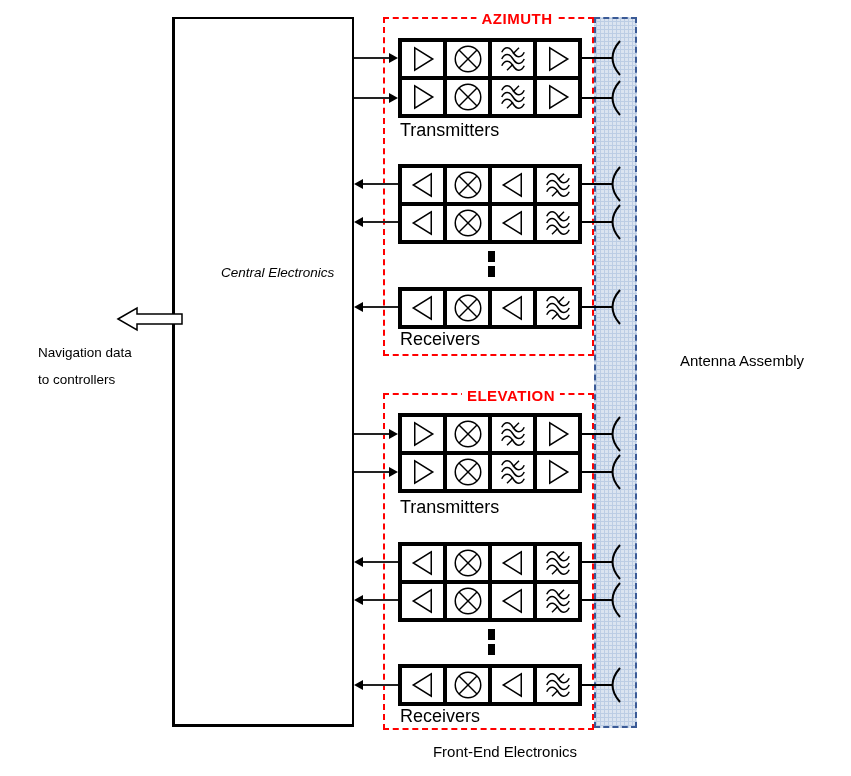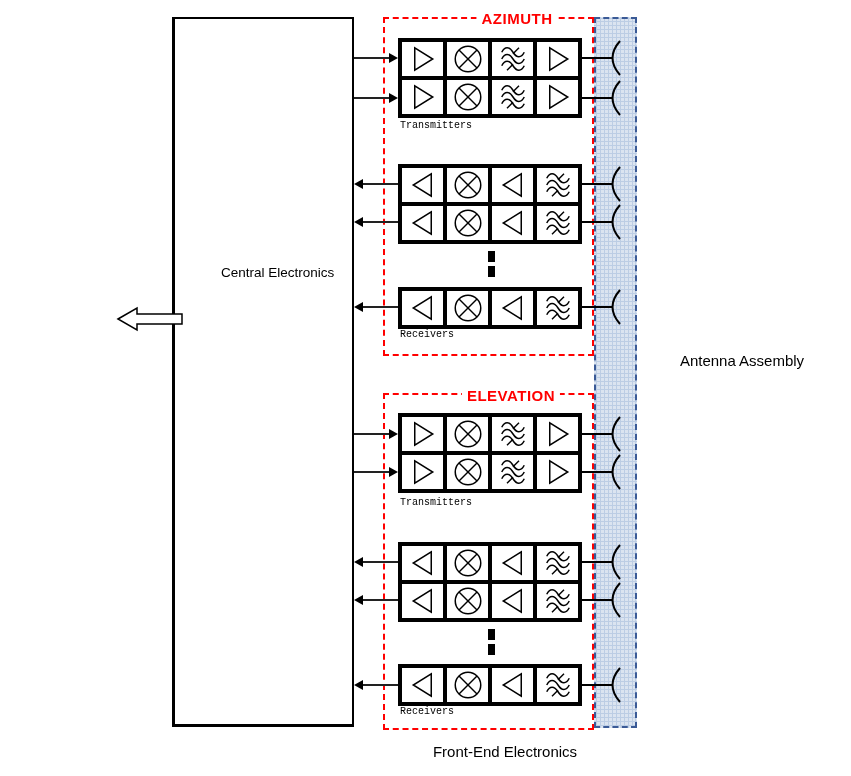--- a/index.html
+++ b/index.html
@@ -6,21 +6,21 @@
   .stage{
     position:relative;width:851px;height:776px;background:#fff;overflow:hidden;
     font-family:"Liberation Sans", sans-serif;color:#000;
   }
   .abs{position:absolute;}
   
   .central-box{
     left:172px;top:17px;width:182px;height:710px;box-sizing:border-box;
     border:2px solid #000;border-left-width:3px;border-bottom-width:3px;background:#fff;
   }
-  .central-text{left:221px;top:259px;font-size:13.5px;line-height:27px;white-space:nowrap;}
+  .central-text{left:221px;top:259px;font-size:13.5px;line-height:27px;white-space:nowrap;font-style:italic;}
   .nav-text{left:38px;top:339px;font-size:13.5px;line-height:27px;white-space:nowrap;}
   
   .antenna-strip{
     left:594px;top:17px;width:43px;height:711px;box-sizing:border-box;
     border:2px dashed var(--blue-border);
     background-color:var(--blue-fill);
     background-image:
       repeating-linear-gradient(0deg, var(--blue-grid) 0 1px, transparent 1px 4px),
       repeating-linear-gradient(90deg, var(--blue-grid) 0 1px, transparent 1px 4px);
     z-index:1;
@@ -32,21 +32,21 @@
   .section-title{
     font-size:15px;font-weight:bold;color:var(--red);background:#fff;
     padding:0 5px;transform:translateX(-50%);white-space:nowrap;z-index:3;letter-spacing:.5px;
   }
   
   .chain-block{border:2px solid #000;background:#000;z-index:3;font-size:0;width:max-content;}
   .chain-row{display:flex;}
   .cell{width:41px;height:34px;border:2px solid #000;background:#fff;
         display:flex;align-items:center;justify-content:center;}
   .sym{width:30px;height:30px;display:block;}
-  .block-label{font-size:10px;z-index:3;white-space:nowrap;font-family:Liberation Mono, monospace;}
+  .block-label{font-size:18px;z-index:3;white-space:nowrap;}
   
   .arrow{height:0;border-top:2px solid #222;z-index:3;}
   .arrow-right::after{
     content:"";position:absolute;right:-9px;top:-6px;width:0;height:0;
     border-left:9px solid #000;border-top:5px solid transparent;border-bottom:5px solid transparent;
   }
   .arrow-left::before{
     content:"";position:absolute;left:-9px;top:-6px;width:0;height:0;
     border-right:9px solid #000;border-top:5px solid transparent;border-bottom:5px solid transparent;
   }
@@ -93,20 +93,24 @@
   <div class="abs antenna-strip"></div>
 
   <div class="abs central-box"></div>
   <div class="abs central-text">
     <div>Central Electronics</div>
   </div>
 
   <svg class="abs" style="left:116px;top:306px;z-index:3;" width="68" height="26">
     <polygon points="2,13 21,2 21,8 66,8 66,18 21,18 21,24" fill="#fff" stroke="#000" stroke-width="1.5"></polygon>
   </svg>
+  <div class="abs nav-text">
+    <div>Navigation data</div>
+    <div>to controllers</div>
+  </div>
 
   <div class="abs section-box section-azimuth"></div>
   <div class="abs section-title" style="left:517px;top:10px;">AZIMUTH</div>
 
   <div class="abs chain-block" style="left:398px;top:38px;">
       <div class="chain-row">
         <div class="cell">
           <svg class="sym" viewBox="0 0 40 40">
             <use href="#sym-amp-right"></use>
           </svg>

